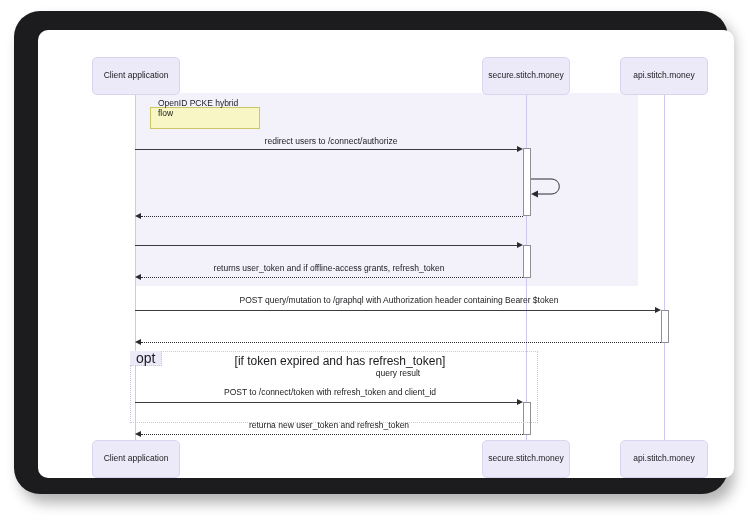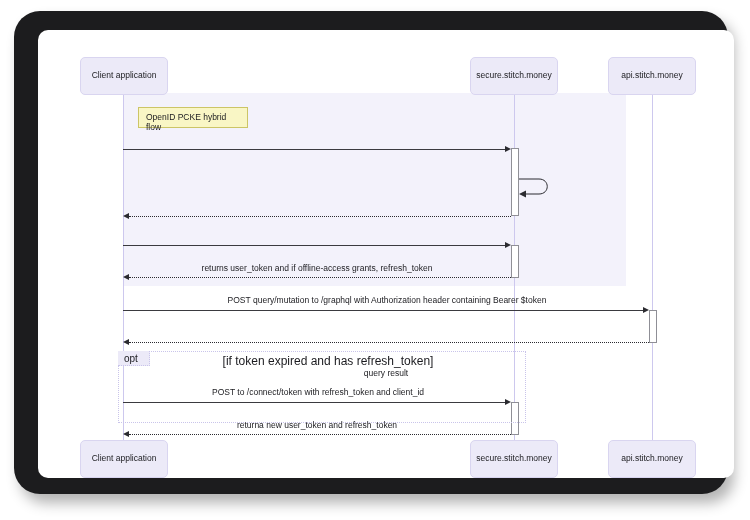--- a/index.html
+++ b/index.html
@@ -31,21 +31,21 @@
     left: 24px;
     top: 19px;
     width: 696px;
     height: 448px;
     background: #ffffff;
     border-radius: 10px;
     overflow: hidden;
   }
   #canvas {
     position: absolute;
-    left: 0;
+    left: 12px;
     top: 0;
     width: 696px;
     height: 448px;
   }
 
   
   .participant {
     position: absolute;
     background: #eceaf8;
     border: 1px solid #d9d5f0;
@@ -84,39 +84,39 @@
   }
 
   
   .note {
     position: absolute;
     background: #f9f6c5;
     border: 1px solid #ccc566;
     font-size: 8.5px;
     color: #1b1b1f;
     display: flex;
-    align-items: flex-start;
+    align-items: flex-end;
     justify-content: center;
     box-sizing: border-box;
-    padding: 4px 7px;
+    padding: 10px 7px;
   }
 
   
   .frag {
     position: absolute;
     border: 1px dotted #c9c4ea;
     box-sizing: border-box;
   }
   .frag-tab {
     position: absolute;
     background: #eceaf8;
     border: 1px dotted #c9c4ea;
     border-top: none;
     border-left: none;
-    font-size: 10px;
+    font-size: 14px;
     color: #1b1b1f;
     display: flex;
     align-items: center;
     padding-left: 6px;
     box-sizing: border-box;
   }
   .frag-cond {
     position: absolute;
     font-size: 12px;
     color: #1b1b1f;
@@ -188,20 +188,21 @@
 
       <div class="note" style="left:100px; top:77px; width:110px; height:21px;">
         <span>OpenID PCKE hybrid flow</span>
       </div>
 
       <div class="activation" style="left:473px; top:118px; height:68px;"></div>
       <div class="activation" style="left:473px; top:215px; height:33px;"></div>
       <div class="activation" style="left:611px; top:280px; height:33px;"></div>
       <div class="activation" style="left:473px; top:372px; height:33px;"></div>
 
+      <div class="msg-label" style="left:85px; top:106px; width:392px;">redirect users to /connect/authorize</div>
       <div class="msg-line" style="left:85px; top:119px; width:386px;"></div>
       <div class="arrowhead right" style="left:467px; top:115.5px;"></div>
 
       <svg class="selfloop" style="left:479px; top:142px;" width="40" height="28" viewBox="0 0 40 28">
         <path d="M2,7 L22,7 C33,7 33,22 22,22 L8,22" fill="none" stroke="#2b2b30" stroke-width="1"></path>
         <polygon points="9,18.5 2,22 9,25.5" fill="#2b2b30"></polygon>
       </svg>
 
       <div class="msg-line dotted" style="left:91px; top:186px; width:382px;"></div>
       <div class="arrowhead left" style="left:85px; top:182.5px;"></div>

